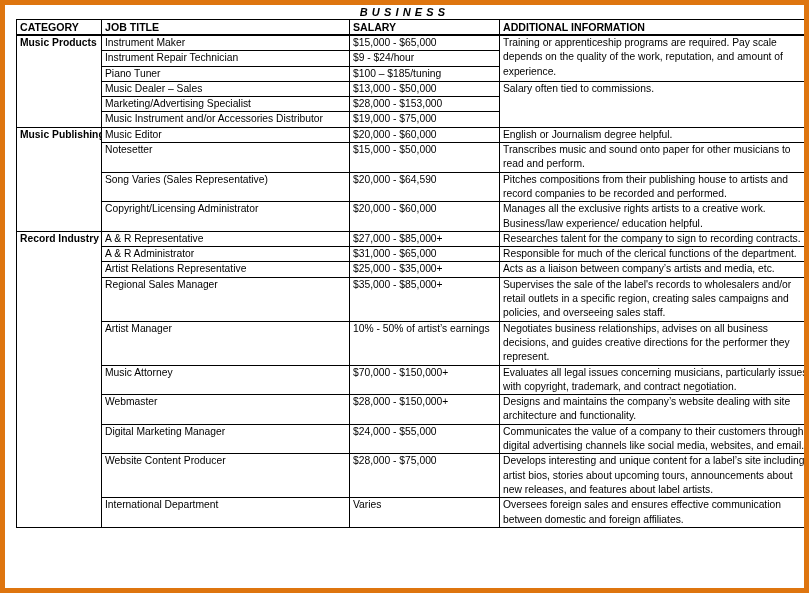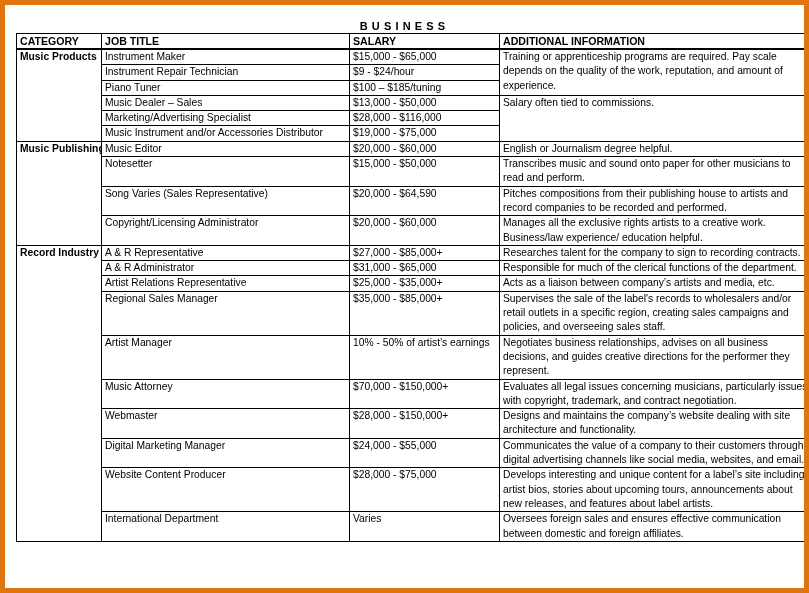--- a/index.html
+++ b/index.html
@@ -13,22 +13,23 @@
     overflow: hidden;
     font-family: "Liberation Sans", sans-serif;
     color: #000;
   }
   .doc-title {
     text-align: center;
     font-weight: bold;
     font-size: 11px;
     line-height: 12px;
     letter-spacing: 0.38em;
-    padding: 15px 0 0 0;
+    padding: 1px 0 0 0;
     height: 13px;
+    font-style: italic;
   }
   table.jobs {
     border-collapse: collapse;
     table-layout: fixed;
     width: 797px;
     margin-left: 11px;
   }
   table.jobs th, table.jobs td {
     border: 1px solid #000;
     vertical-align: top;
@@ -85,21 +86,21 @@
           <td class="job">Piano Tuner</td>
           <td class="sal">$100 – $185/tuning</td>
         </tr>
         <tr>
           <td class="job">Music Dealer – Sales</td>
           <td class="sal">$13,000 - $50,000</td>
           <td class="info" rowspan="3">Salary often tied to commissions.</td>
         </tr>
         <tr>
           <td class="job">Marketing/Advertising Specialist</td>
-          <td class="sal">$28,000 - $116,000</td>
+          <td class="sal">$28,000 - $153,000</td>
         </tr>
         <tr>
           <td class="job">Music Instrument and/or Accessories Distributor</td>
           <td class="sal">$19,000 - $75,000</td>
         </tr>
         <tr>
           <td class="cat" rowspan="4">Music Publishing</td>
           <td class="job">Music Editor</td>
           <td class="sal">$20,000 - $60,000</td>
           <td class="info">English or Journalism degree helpful.</td>

